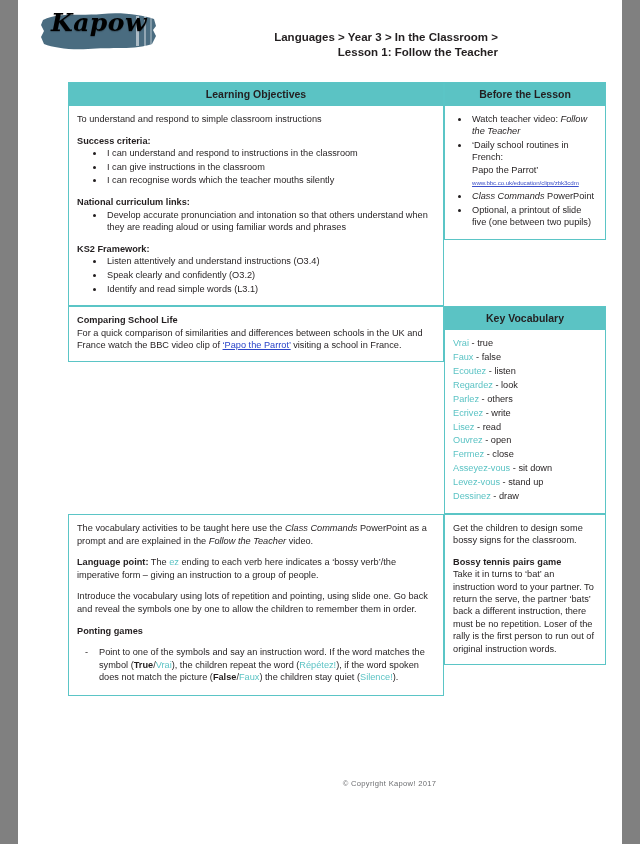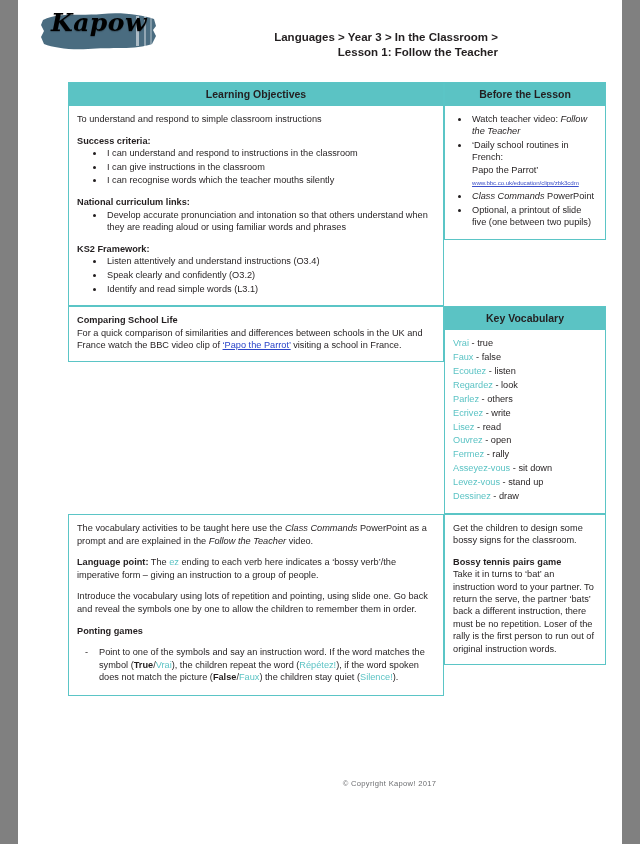--- a/index.html
+++ b/index.html
@@ -240,21 +240,21 @@
           <div class="tbl-head">Key Vocabulary</div>
           <div class="tbl-body rt">
             <div class="vocab-line"><span class="fr">Vrai</span> - <span>true</span></div>
             <div class="vocab-line"><span class="fr">Faux</span> - <span>false</span></div>
             <div class="vocab-line"><span class="fr">Ecoutez</span> - <span>listen</span></div>
             <div class="vocab-line"><span class="fr">Regardez</span> - <span>look</span></div>
             <div class="vocab-line"><span class="fr">Parlez</span> - <span>others</span></div>
             <div class="vocab-line"><span class="fr">Ecrivez</span> - <span>write</span></div>
             <div class="vocab-line"><span class="fr">Lisez</span> - <span>read</span></div>
             <div class="vocab-line"><span class="fr">Ouvrez</span> - <span>open</span></div>
-            <div class="vocab-line"><span class="fr">Fermez</span> - <span>rally</span></div>
+            <div class="vocab-line"><span class="fr">Fermez</span> - <span>close</span></div>
             <div class="vocab-line"><span class="fr">Asseyez-vous</span> - <span>sit down</span></div>
             <div class="vocab-line"><span class="fr">Levez-vous</span> - <span>stand up</span></div>
             <div class="vocab-line"><span class="fr">Dessinez</span> - <span>draw</span></div>
           </div>
         </div>
       </div>
     </div>
 
     <div class="row">
       <div class="col-left">

